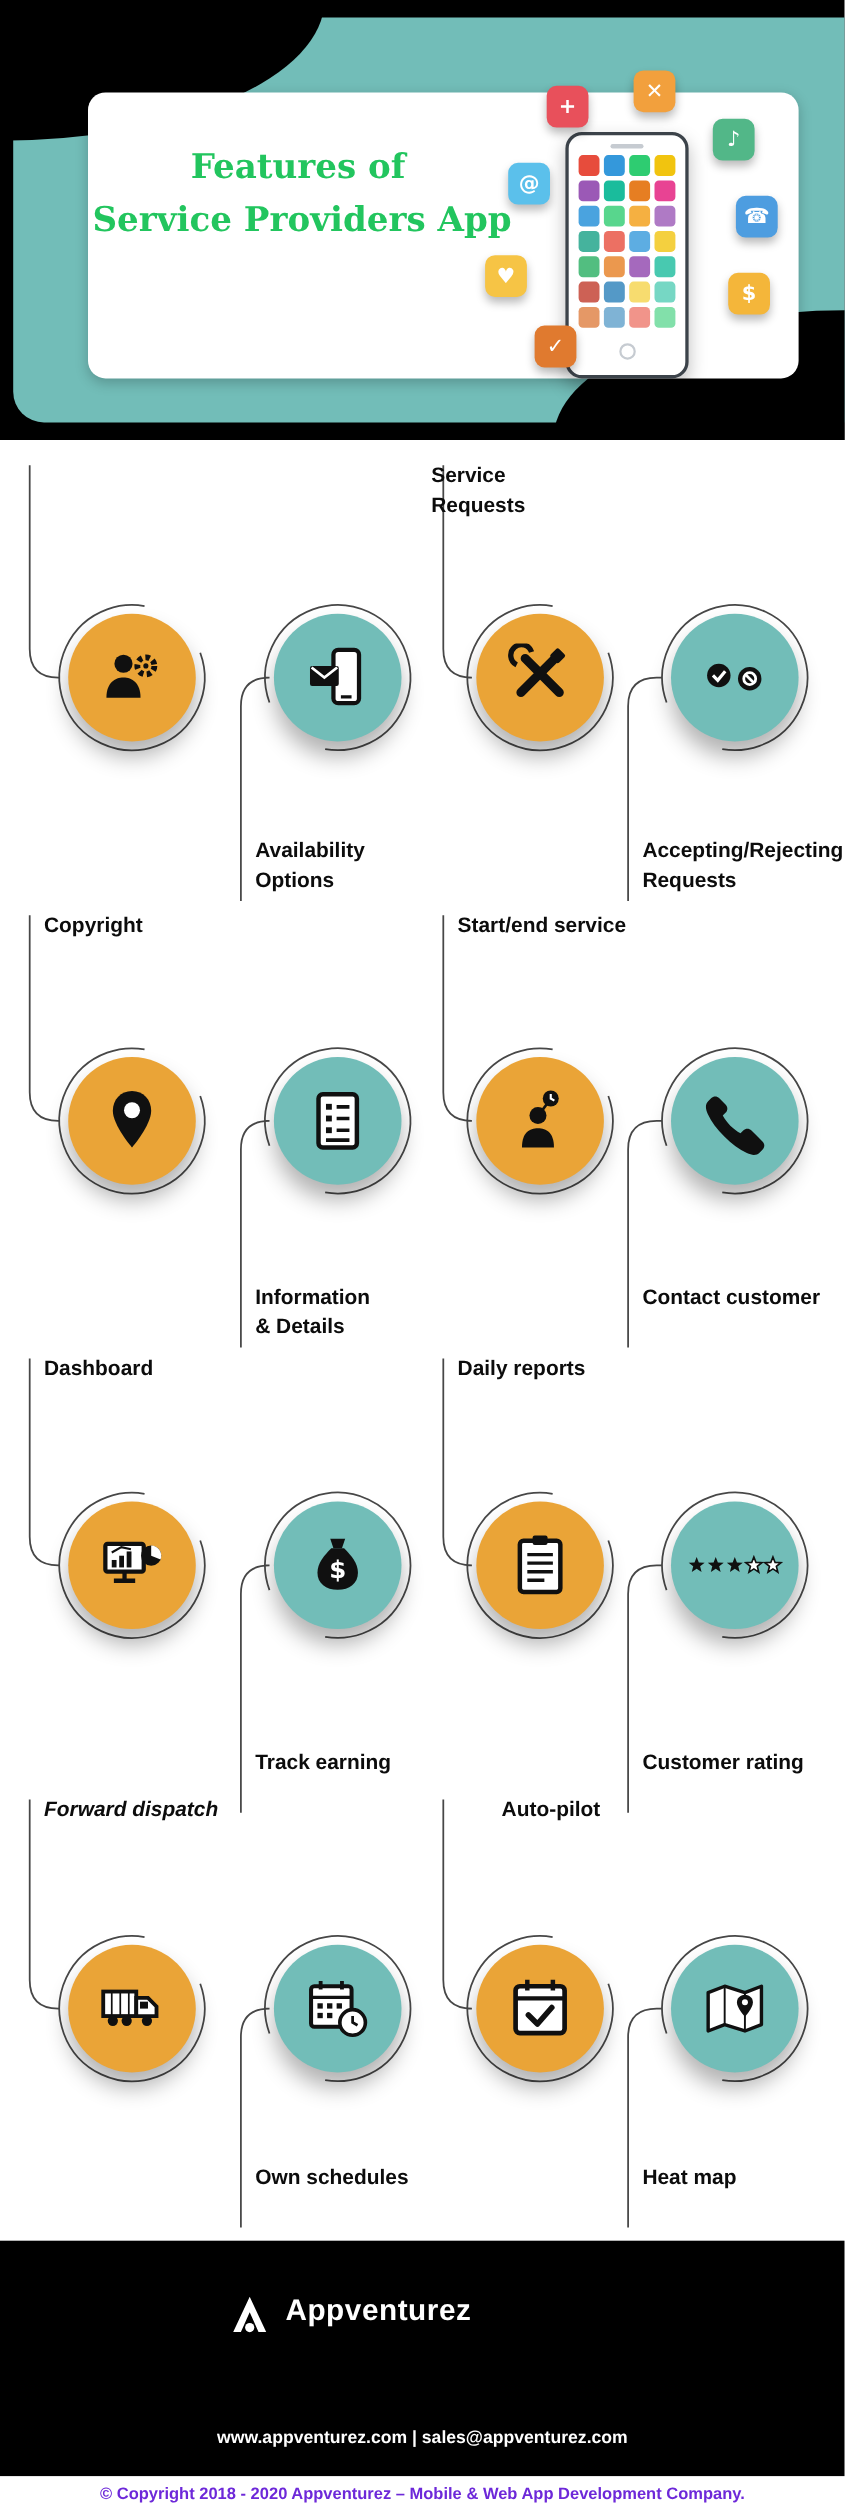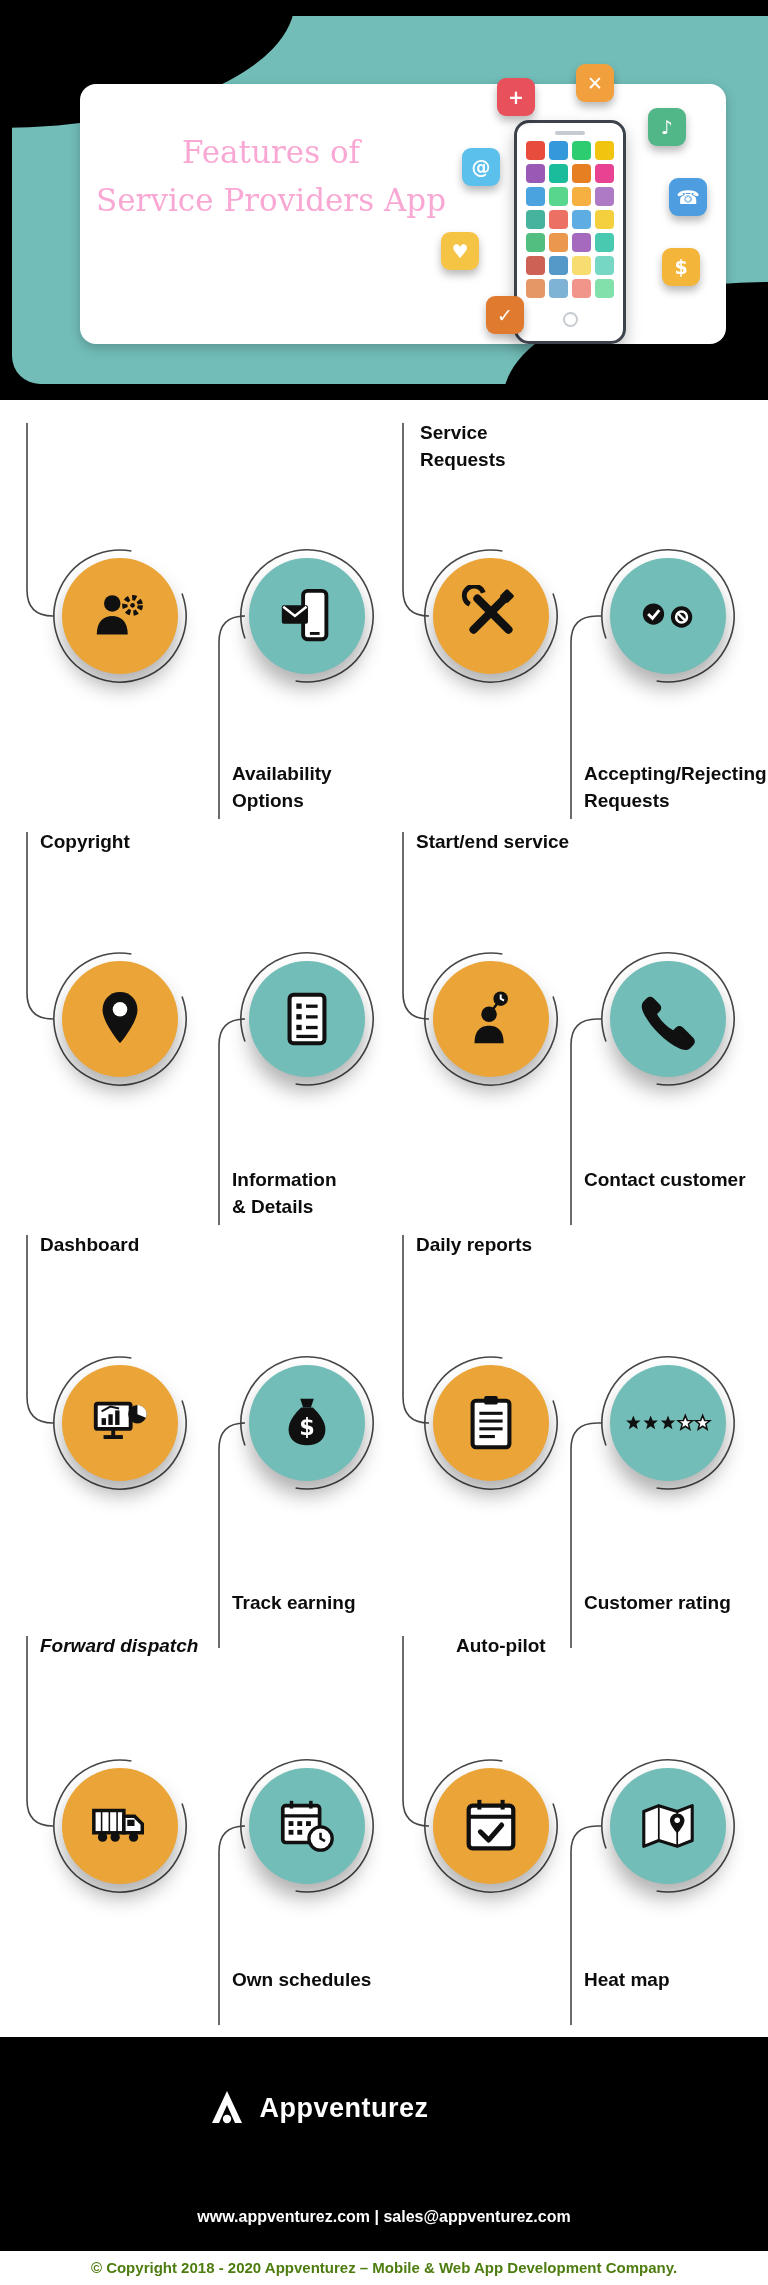--- a/index.html
+++ b/index.html
@@ -11,22 +11,22 @@
   .header { position:absolute; left:0; top:0; width:768px; height:400px; background:#000; }
   .teal-panel { position:absolute; left:12px; right:0; top:16px; bottom:16px;
                 background:var(--teal,#72bdb8); border-radius:28px 0 0 28px; }
   .blob-tl { position:absolute; left:0; top:0; width:295px; height:128px; background:#000;
              border-radius:0 0 100% 0; }
   .blob-br { position:absolute; right:0; bottom:0; width:265px; height:118px; background:#000;
              border-radius:100% 0 0 0; }
   .title-card { position:absolute; left:80px; top:84px; width:646px; height:260px;
                 background:#fff; border-radius:16px; box-shadow:0 4px 12px rgba(0,0,0,.22); }
   .page-title { position:absolute; left:84px; top:128px; width:374px; text-align:center;
-                font-family:"DejaVu Serif", serif; font-weight:normal; font-size:31px;
-                line-height:1.55; color:#f9a8d4; }
+                font-family:"DejaVu Serif", serif; font-weight:bold; font-size:31px;
+                line-height:1.55; color:#22c55e; }
   .page-title span { display:block; white-space:nowrap; }
 
   .phone { position:absolute; left:514px; top:120px; width:112px; height:224px;
            background:#fff; border:3px solid #3c434a; border-radius:15px;
            box-shadow:0 8px 16px rgba(0,0,0,.25); }
   .phone-speaker { width:30px; height:4px; background:#c6cbd1; border-radius:2px; margin:8px auto 0; }
   .phone-screen { width:92px; height:164px; margin:6px auto 0; display:grid;
                   grid-template-columns:repeat(4,19px); grid-auto-rows:19px; gap:4px;
                   align-content:start; justify-content:center; }
   .phone-screen .tile { border-radius:4px; }
@@ -45,26 +45,26 @@
             display:flex; align-items:center; justify-content:center;
             box-shadow:0 14px 20px rgba(0,0,0,.30); }
   .circle.orange { background:var(--orange,#eaa437); }
   .circle.teal   { background:var(--teal,#72bdb8); }
   .circle svg { display:block; }
   .feature-label { position:absolute; font-weight:bold; font-size:19px; line-height:1.42; color:#0c0c0c; }
 
   
   .footer-band { position:absolute; left:0; top:2037px; width:768px; height:214px; background:#000; }
   .brand-row { position:absolute; left:0; top:2085px; width:636px; height:46px;
-               display:flex; align-items:center; justify-content:center; gap:12px; }
+               display:flex; align-items:flex-start; justify-content:center; gap:12px; }
   .brand-text { color:#fff; font-weight:bold; font-size:27px; letter-spacing:.5px; }
   .footer-contact { position:absolute; left:0; top:2208px; width:768px; text-align:center;
                     color:#fff; font-weight:bold; font-size:16px; }
   .footer-copyright { position:absolute; left:0; top:2259px; width:768px; text-align:center;
-                      color:#4d7c0f; font-weight:bold; font-size:15px; }
+                      color:#6d28d9; font-weight:bold; font-size:15px; }
 </style>
 </head>
 <body>
 
 <div class="page">
 
   <header class="header">
     <div class="teal-panel"></div>
     <div class="blob-tl"></div>
     <div class="blob-br"></div>
@@ -175,21 +175,21 @@
       </div>
       <div class="feature-label" style="left: 232px; top: 761px; width: 200px;">Availability<br>Options</div>
       <div class="circle orange" style="left: 433px; top: 558px;">
         <svg width="62" height="62" viewBox="0 0 64 64">
           <line x1="18" y1="14" x2="50" y2="46" stroke="#101010" stroke-width="8.5" stroke-linecap="round"></line>
           <line x1="46" y1="14" x2="14" y2="46" stroke="#101010" stroke-width="8.5" stroke-linecap="round"></line>
           <path d="M10 20 A10 10 0 1 1 24 8" fill="none" stroke="#101010" stroke-width="5"></path>
           <rect x="43" y="6" width="11" height="11" rx="2" transform="rotate(45 48.5 11.5)" fill="#101010"></rect>
         </svg>
       </div>
-      <div class="feature-label" style="left: 420px; top: 420px; width: 250px;">Service<br>Requests</div>
+      <div class="feature-label" style="left: 392px; top: 420px; width: 250px;">Service<br>Requests</div>
       <div class="circle teal" style="left: 610px; top: 558px;">
         <svg width="62" height="62" viewBox="0 0 64 64">
           <circle cx="17" cy="30" r="11" fill="#101010"></circle>
           <path d="M11.5 30 L16 34.5 L23 26" fill="none" stroke="#fff" stroke-width="3"></path>
           <circle cx="46" cy="33" r="11" fill="#101010"></circle>
           <circle cx="46" cy="33" r="5.6" fill="none" stroke="#fff" stroke-width="2.6"></circle>
           <line x1="42" y1="29" x2="50" y2="37" stroke="#fff" stroke-width="2.6"></line>
         </svg>
       </div>
       <div class="feature-label" style="left: 584px; top: 761px; width: 200px;">Accepting/Rejecting<br>Requests</div>

